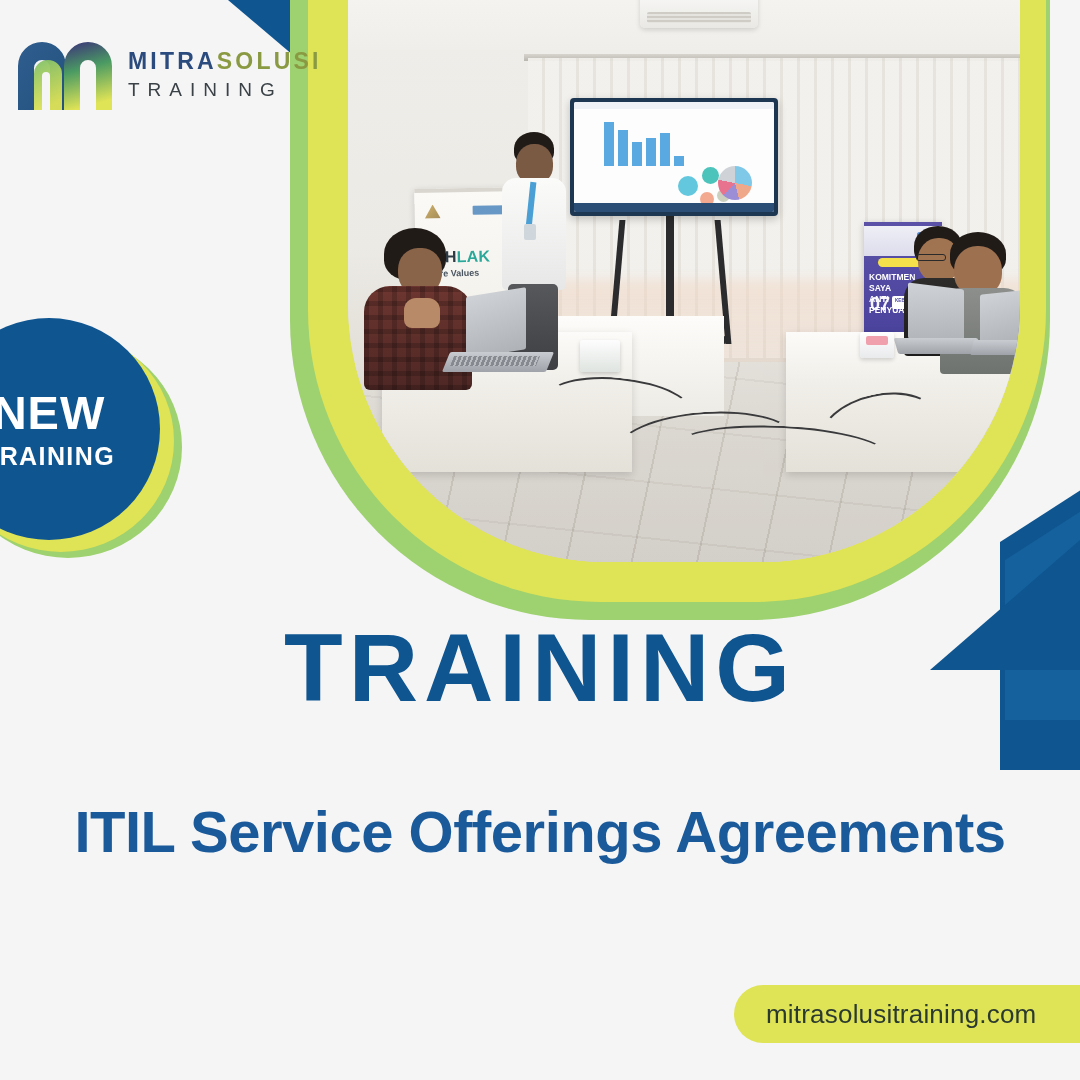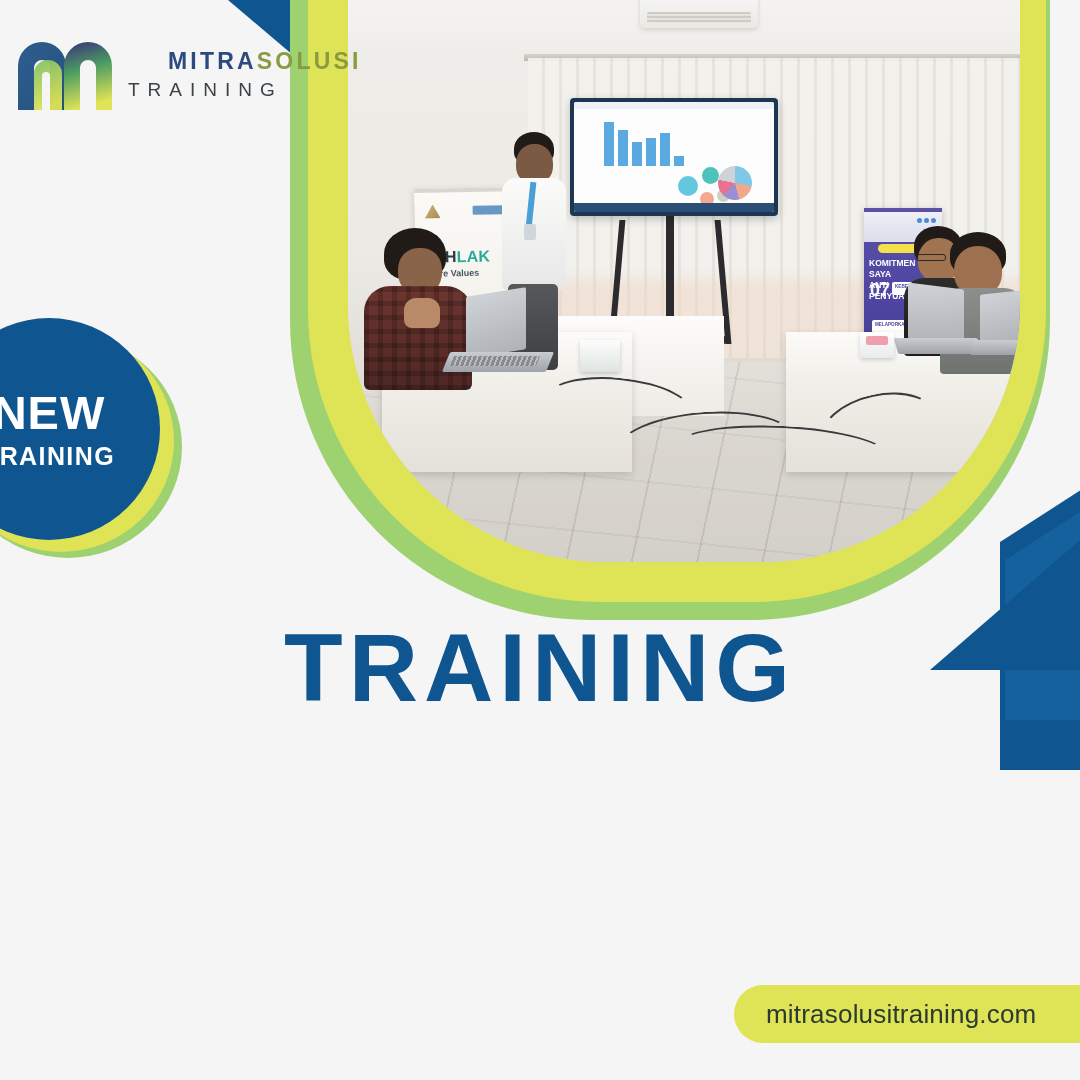--- a/index.html
+++ b/index.html
@@ -172,21 +172,21 @@
   .banner-logo-r { position:absolute; top:18px; right:8px; width:34px; height:9px; background:#2a6fb0; opacity:.7; border-radius:1px;}
   .banner-title { position:absolute; top:60px; left:6px; right:6px; text-align:left; font-weight:800; font-size:16px; letter-spacing:.2px; }
   .banner-title .a { color:#2e3b45; }
   .banner-title .b { color:#2aa89a; }
   .banner-sub { position:absolute; top:80px; left:12px; font-size:9px; color:#4a5560; font-weight:600;}
   .banner-item { position:absolute; left:12px; font-size:7px; color:#6a737c; }
   .banner-item b { display:block; color:#2e3b45; font-size:7.5px; }
 
   
   .poster {
-    position:absolute; top:228px; left:516px;
+    position:absolute; top:242px; left:516px;
     width:78px; height:152px;
     background:linear-gradient(180deg,#5b52a8 0%,#4e46a0 55%,#463f97 100%);
     box-shadow:0 2px 7px rgba(0,0,0,.22);
   }
   .poster-head { position:absolute; top:4px; left:0; right:0; height:30px;
     background:linear-gradient(180deg,#efeff6,#dcdcec); }
   .poster-head-dots { position:absolute; top:6px; right:6px; display:flex; gap:2px; }
   .poster-head-dots i { width:5px; height:5px; border-radius:50%; background:#4b8ad6; display:block;}
   .poster-pill { position:absolute; top:36px; left:14px; width:48px; height:9px; border-radius:5px;
       background:#f3e04b; }
@@ -232,21 +232,21 @@
     position:absolute; top:352px; left:512px; width:34px; height:26px;
     background:linear-gradient(180deg,#fff,#e9eaec); border-radius:3px;
     box-shadow:0 2px 4px rgba(0,0,0,.16);
   }
   .tissue:after { content:""; position:absolute; top:4px; left:6px; width:22px; height:9px; background:#f0a0ad; border-radius:2px;}
 
   
   .logo-wrap { position:absolute; top:34px; left:16px; z-index:8; display:flex; align-items:center; gap:12px;}
   .logo-mark { width:100px; height:78px; }
   .logo-text { display:flex; flex-direction:column; justify-content:center; padding-top:2px;}
-  .logo-l1 { font-size:23px; font-weight:800; letter-spacing:3.2px; line-height:1; display:flex;margin-left:40px;}
+  .logo-l1 { font-size:23px; font-weight:800; letter-spacing:3.2px; line-height:1; display:flex;}
   .logo-l1 .mitra { color:#2b4b7e; }
   .logo-l1 .solusi { color:#8a9a42; }
   .logo-l2 { font-size:19px; letter-spacing:8px; color:#3b4247; font-weight:400; margin-top:7px; line-height:1;}
 
   
   .badge-wrap { position:absolute; top:318px; left:-62px; width:270px; height:245px; z-index:8; }
   .badge-green {
     position:absolute; top:18px; left:16px; width:228px; height:222px;
     background:#9ed16f; border-radius:50%;
   }
@@ -482,18 +482,19 @@
   <div class="badge-wrap">
     <div class="badge-green"></div>
     <div class="badge-yellow"></div>
     <div class="badge-blue">
       <div class="badge-new">NEW</div>
       <div class="badge-training">TRAINING</div>
     </div>
   </div>
 
   <div class="headline">TRAINING</div>
+  <div class="subhead">ITIL Service Offerings Agreements</div>
 
   <div class="site-pill">
     <span>mitrasolusitraining.com</span>
   </div>
 
 </div>
 
 </body></html>

